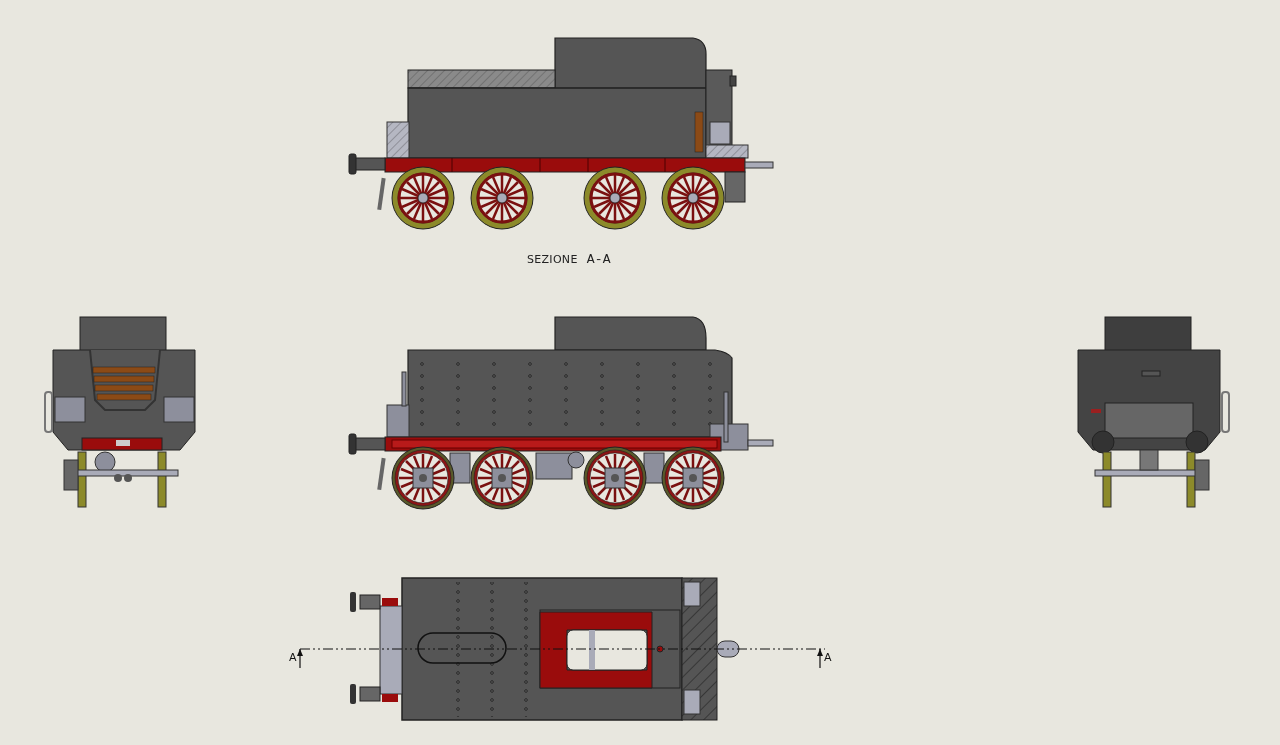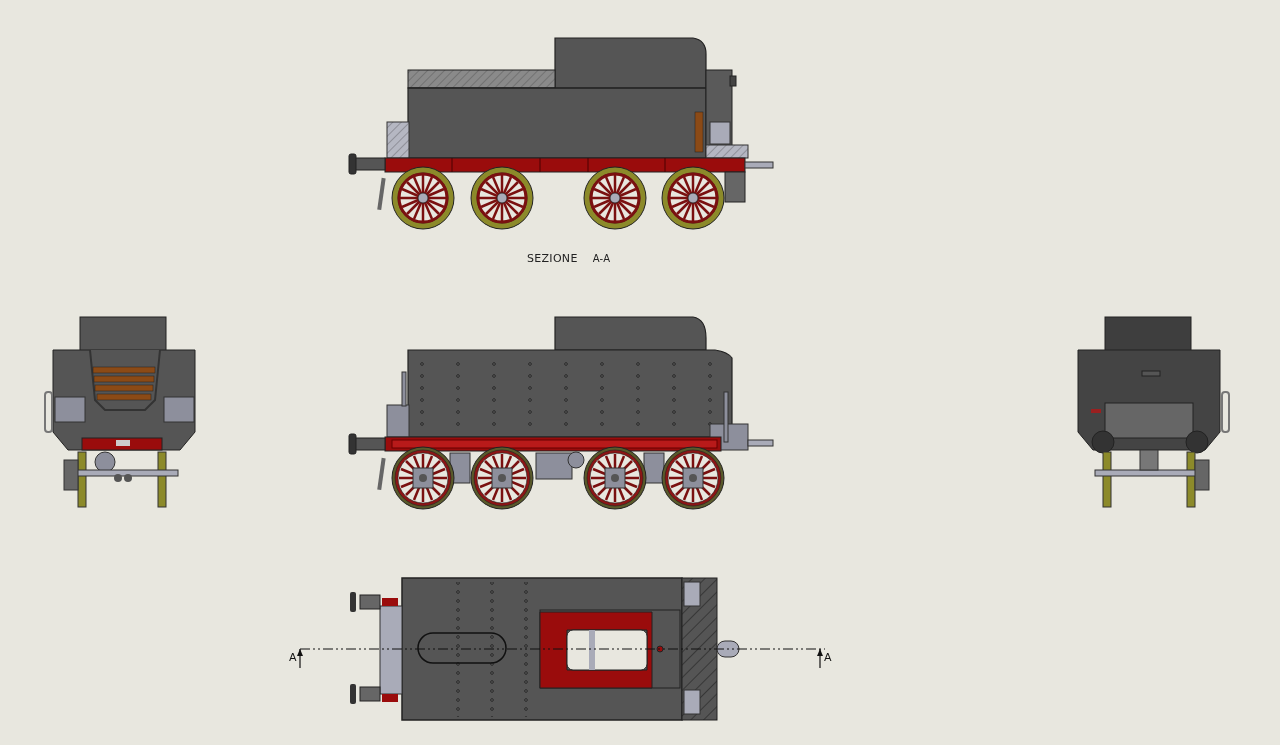--- a/index.html
+++ b/index.html
@@ -1,19 +1,19 @@
 <!DOCTYPE html>
 <html><head>
 <meta charset="utf-8">
 <style>
   html, body { margin:0; padding:0; }
   body { width:1280px; height:745px; background:#e8e7df; position:relative; overflow:hidden; font-family:"DejaVu Sans", sans-serif; }
   .view { position:absolute; }
   .caption { position:absolute; left:527px; top:252px; font-size:11px; color:#222; letter-spacing:0.3px; }
-  .caption small { font-size:10px; margin-left:15px; }
+  .caption small { font-size:13px; margin-left:9px;font-family:Liberation Mono, monospace; }
   .sec-mark { position:absolute; font-size:11px; color:#111; }
 </style>
 </head>
 <body>
 
 <svg class="view" style="left:340px;top:30px" width="440" height="205" viewBox="0 0 440 205">
   <defs>
     <pattern id="hatch" width="6" height="6" patternUnits="userSpaceOnUse" patternTransform="rotate(45)">
       <rect width="6" height="6" fill="#8a8a8a"></rect>
       <line x1="0" y1="0" x2="0" y2="6" stroke="#5a5a5a" stroke-width="1"></line>

